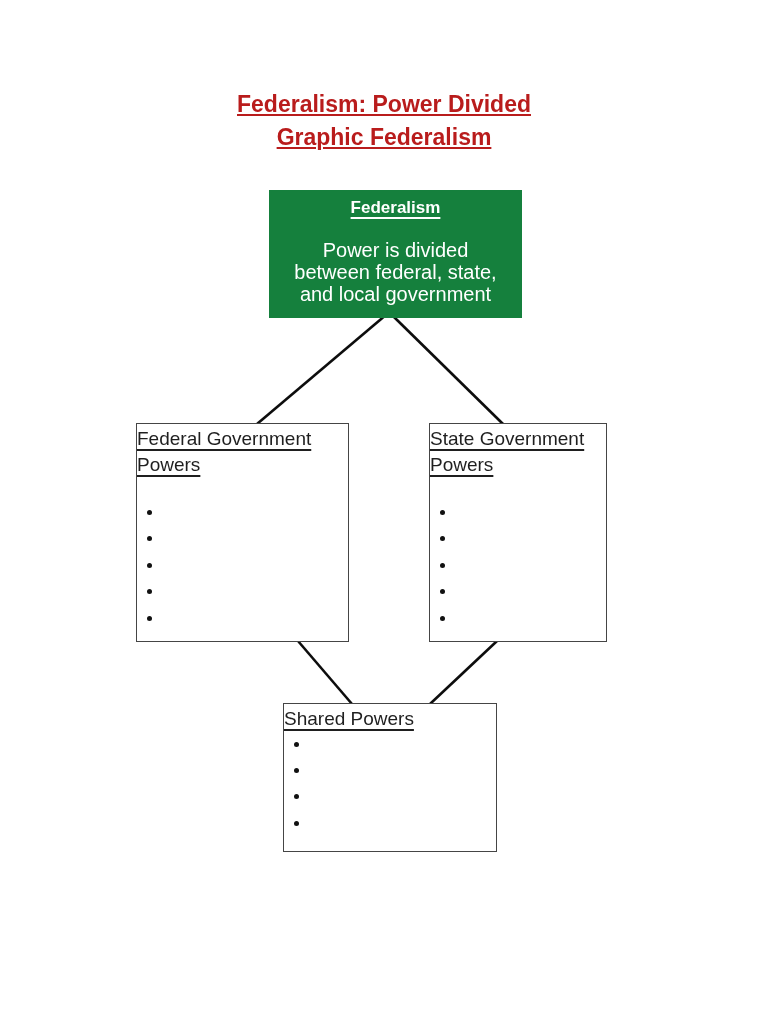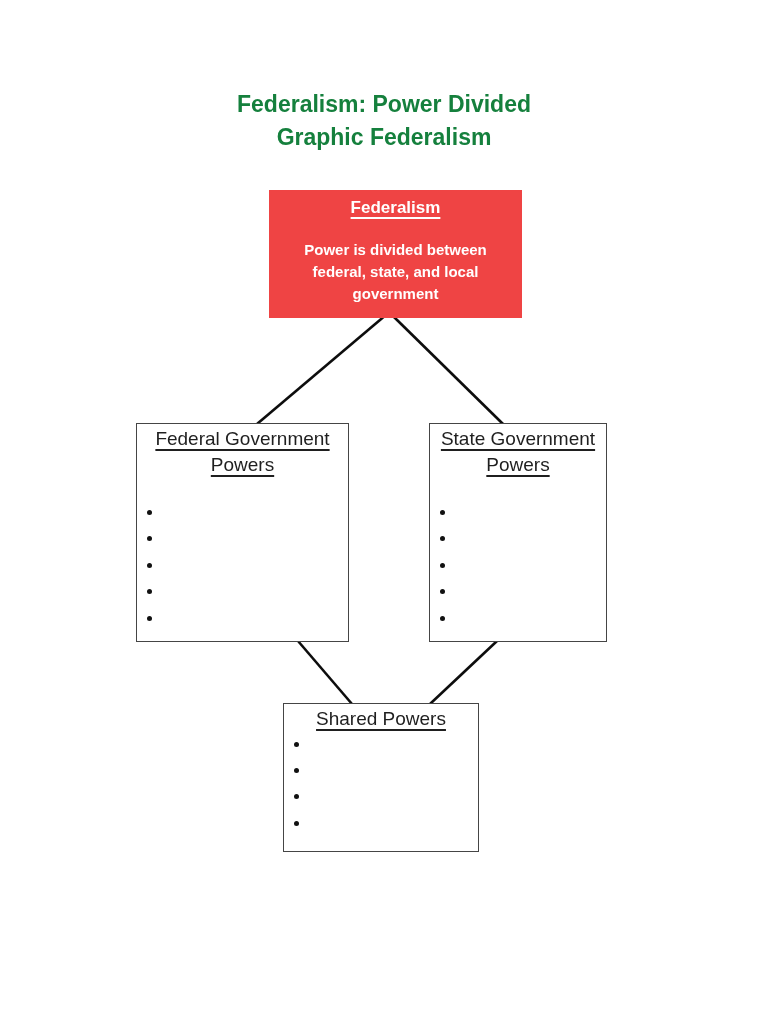--- a/index.html
+++ b/index.html
@@ -19,80 +19,80 @@
   
   .doc-title {
     position: absolute;
     top: 88px;
     left: 0;
     width: 768px;
     text-align: center;
     font-size: 23px;
     font-weight: bold;
     line-height: 33px;
-    color: #15803d;
+    color: #b91c1c;
+    text-decoration: underline;
   }
 
   
   .connectors {
     position: absolute;
     top: 0; left: 0;
     width: 768px; height: 1024px;
     z-index: 1;
   }
 
   
   .root-box {
     position: absolute;
     left: 269px;
     top: 190px;
     width: 253px;
     height: 128px;
-    background: #ef4444;
+    background: #15803d;
     color: #ffffff;
     text-align: center;
     z-index: 2;
   }
   .root-box .heading {
     padding-top: 7px;
     font-size: 17px;
     font-weight: bold;
     line-height: 22px;
     text-decoration: underline;
     text-underline-offset: 4px;
     text-decoration-thickness: 1.5px;
   }
   .root-box .description {
     margin: 20px auto 4px;
     width: 212px;
-    font-size: 15px;
-    font-weight: bold;
+    font-size: 20px;
+    font-weight: normal;
     line-height: 22px;
   }
 
   
   .node-box {
     position: absolute;
     background: #ffffff;
     border: 1.5px solid #454545;
     z-index: 2;
   }
   .node-box .heading {
     padding-top: 2px;
-    text-align: center;
     font-size: 19px;
     line-height: 26px;
     color: #1f1f1f;
     text-decoration: underline;
     text-underline-offset: 4px;
     text-decoration-thickness: 1.5px;
   }
   .federal-box { left: 136px; top: 423px; width: 213px; height: 219px; }
   .state-box   { left: 429px; top: 423px; width: 178px; height: 219px; }
-  .shared-box  { left: 283px; top: 703px; width: 196px; height: 149px; }
+  .shared-box  { left: 283px; top: 703px; width: 214px; height: 149px; }
 
   .bullet-list {
     position: absolute;
     left: 10px;
     list-style: none;
   }
   .federal-box .bullet-list, .state-box .bullet-list { top: 75px; }
   .shared-box .bullet-list { top: 27px; }
   .bullet-list li {
     height: 26.5px;

